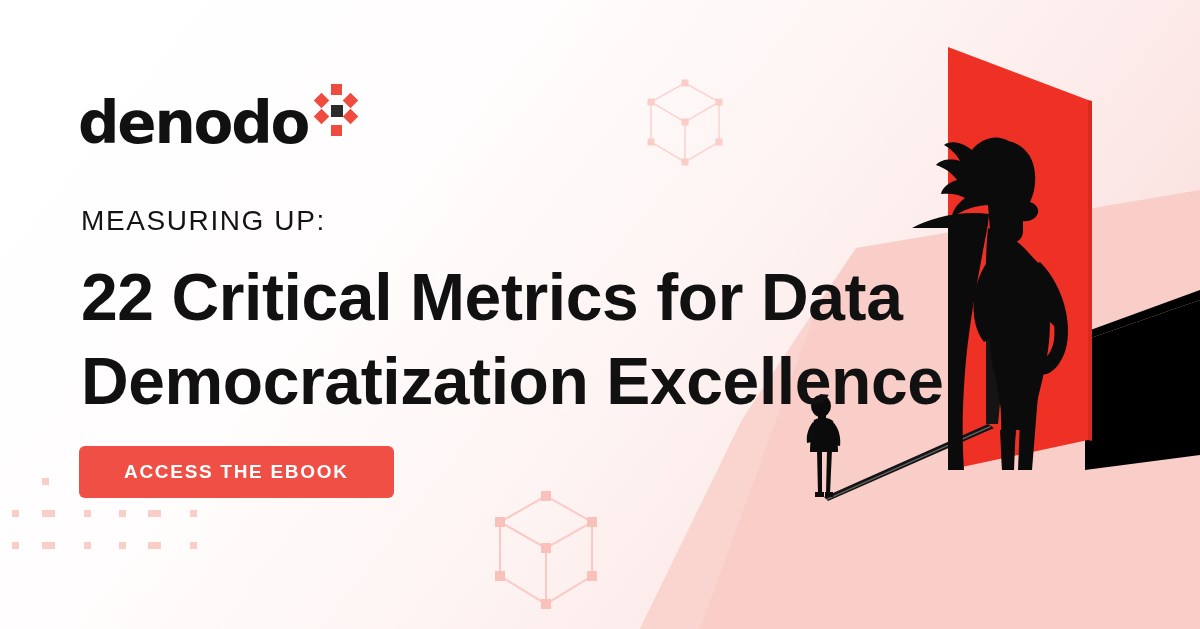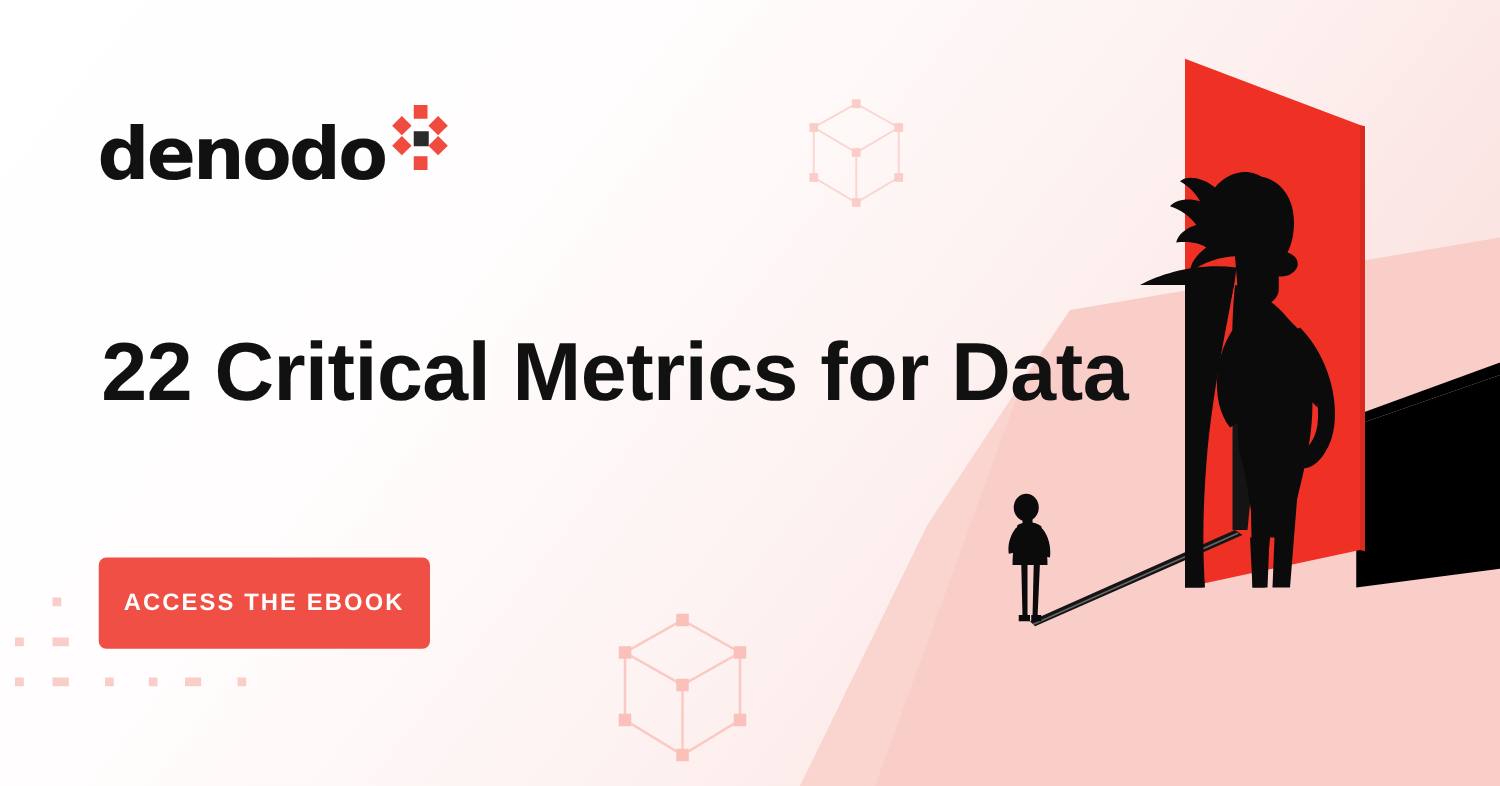--- a/index.html
+++ b/index.html
@@ -95,22 +95,22 @@
     line-height: 1.28;
     letter-spacing: -0.4px;
   }
   #headline .hl-line { display: block; white-space: nowrap; }
 
   
   #cta {
     position: absolute;
     left: 79px;
     top: 446px;
-    padding: 0 20px;
-    height: 73px;
+    padding: 0 45px;
+    height: 52px;
     display: flex;
     align-items: center;
     justify-content: center;
     background: #ef4f45;
     border: none;
     border-radius: 6px;
     color: #ffffff;
     font-family: "Liberation Sans", sans-serif;
     font-size: 19px;
     font-weight: 700;
@@ -335,20 +335,22 @@
       <span class="lm-sq" style="left:19px; top:0px;"></span>
       <span class="lm-di" style="left:33px; top:11px;"></span>
       <span class="lm-di" style="left:4px;  top:11px;"></span>
       <span class="lm-center" style="left:19px; top:21px;"></span>
       <span class="lm-di" style="left:33px; top:27px;"></span>
       <span class="lm-di" style="left:4px;  top:27px;"></span>
       <span class="lm-sq" style="left:19px; top:41px;"></span>
     </div>
   </div>
 
+  <div id="eyebrow">MEASURING UP:</div>
 
   <div id="headline">
     <span class="hl-line">22 Critical Metrics for Data</span>
+    <span class="hl-line">Democratization Excellence</span>
   </div>
 
   <button id="cta">ACCESS THE EBOOK</button>
 
 </div>
 
 </body></html>

